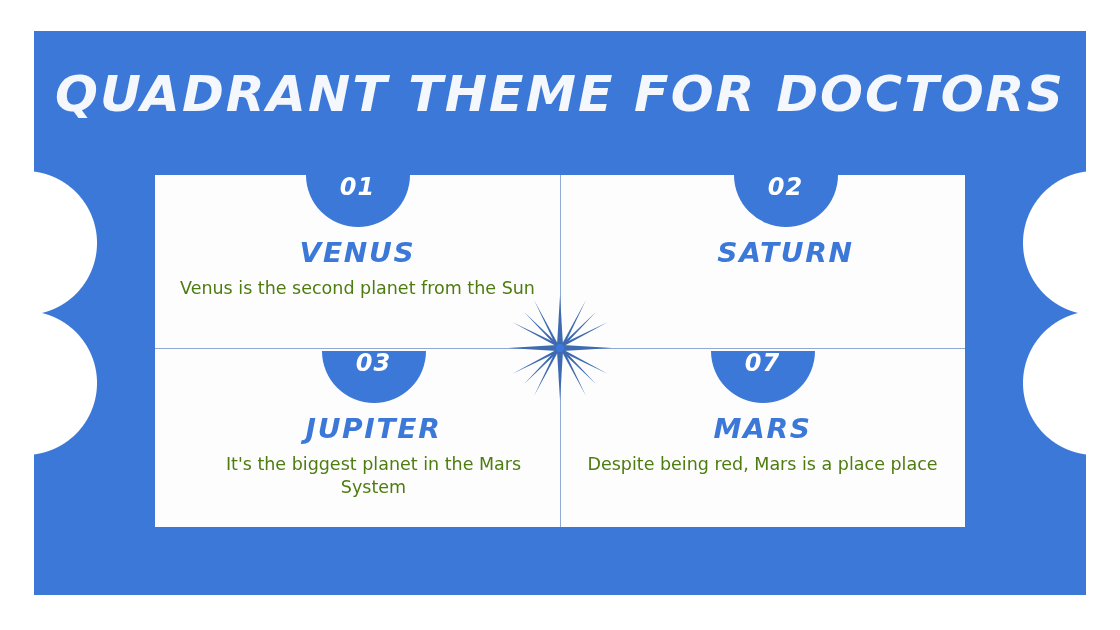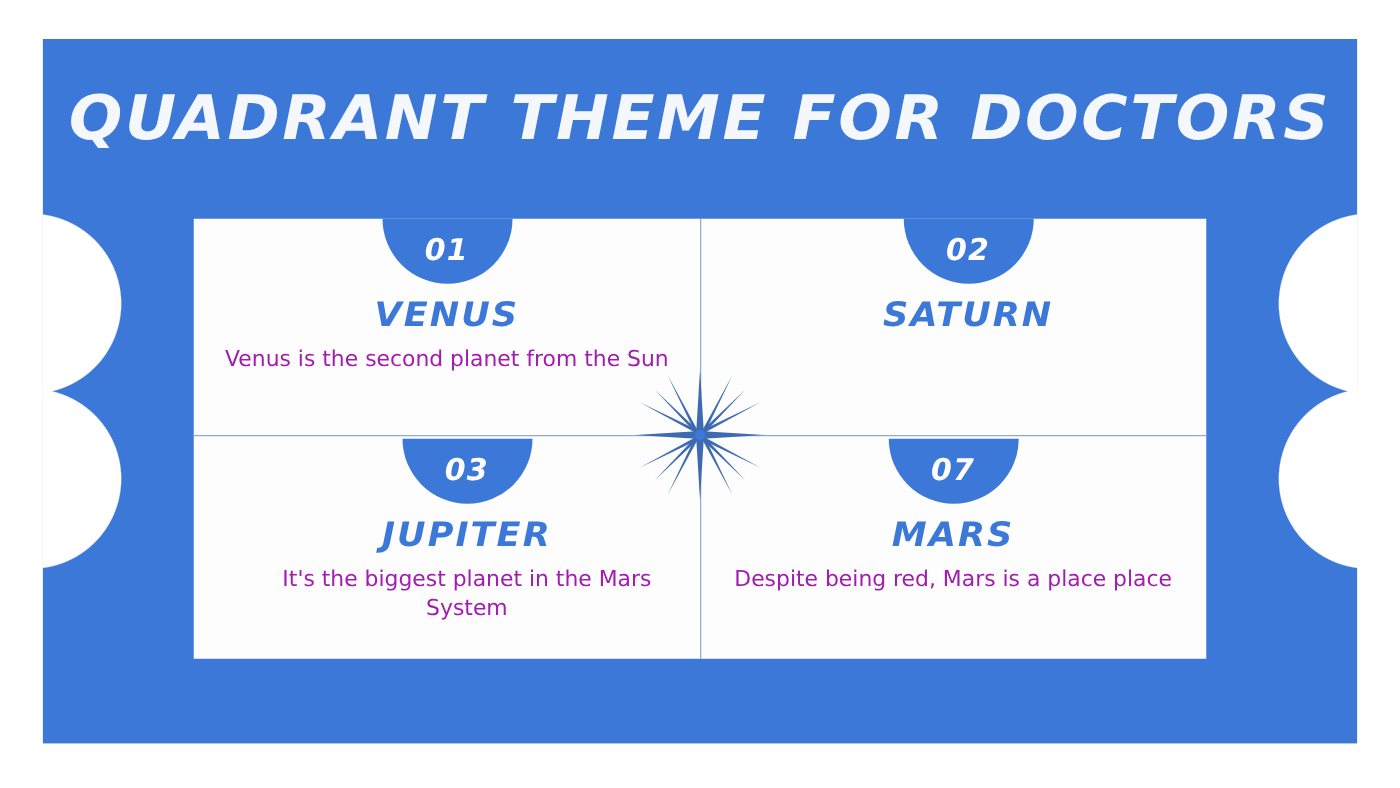--- a/index.html
+++ b/index.html
@@ -85,36 +85,35 @@
   }
 
   
   .quad {
     position: absolute;
     width: 405px;
     height: 176px;
     box-sizing: border-box;
   }
   .q1 { left: 0;     top: 0; }
-  .q2 { left: 417px; top: 0; }
+  .q2 { left: 428px; top: 0; }
   .q3 { left: 16px;     top: 176px; }
   .q4 { left: 405px; top: 176px; }
 
   
   .badge {
     position: absolute;
     left: 50%;
     top: 0;
     transform: translateX(-50%);
     width: 104px;
     height: 52px;
     background: #3c78d8;
     border-radius: 0 0 52px 52px / 0 0 52px 52px;
     display: flex;
-    align-items: center;
     justify-content: center;
   }
   .badge-num {
     color: #ffffff;
     font-family: "DejaVu Sans", "Liberation Sans", sans-serif;
     font-size: 24px;
     font-weight: bold;
     font-style: italic;
     letter-spacing: 1px;
     line-height: 1;
@@ -136,21 +135,21 @@
     transform: scaleX(1.04);
     transform-origin: center center;
   }
 
   .quad-desc {
     position: absolute;
     left: 22px;
     top: 102px;
     width: 361px;
     text-align: center;
-    color: #a21caf;
+    color: #4d7c0f;
     font-family: "DejaVu Sans", "Liberation Sans", sans-serif;
     font-size: 17.5px;
     font-weight: normal;
     line-height: 1.32;
   }
 
   
   #center-sparkle {
     position: absolute;
     left: 404.5px;

